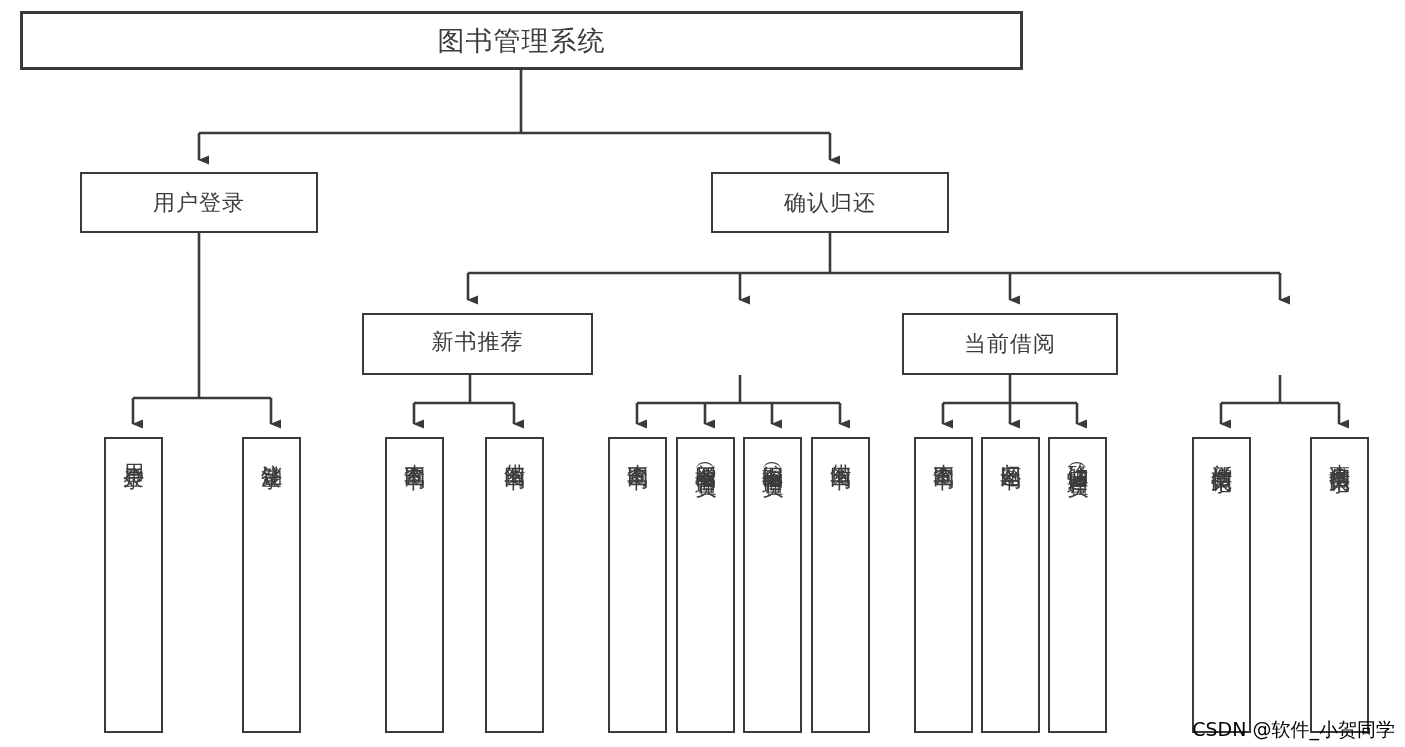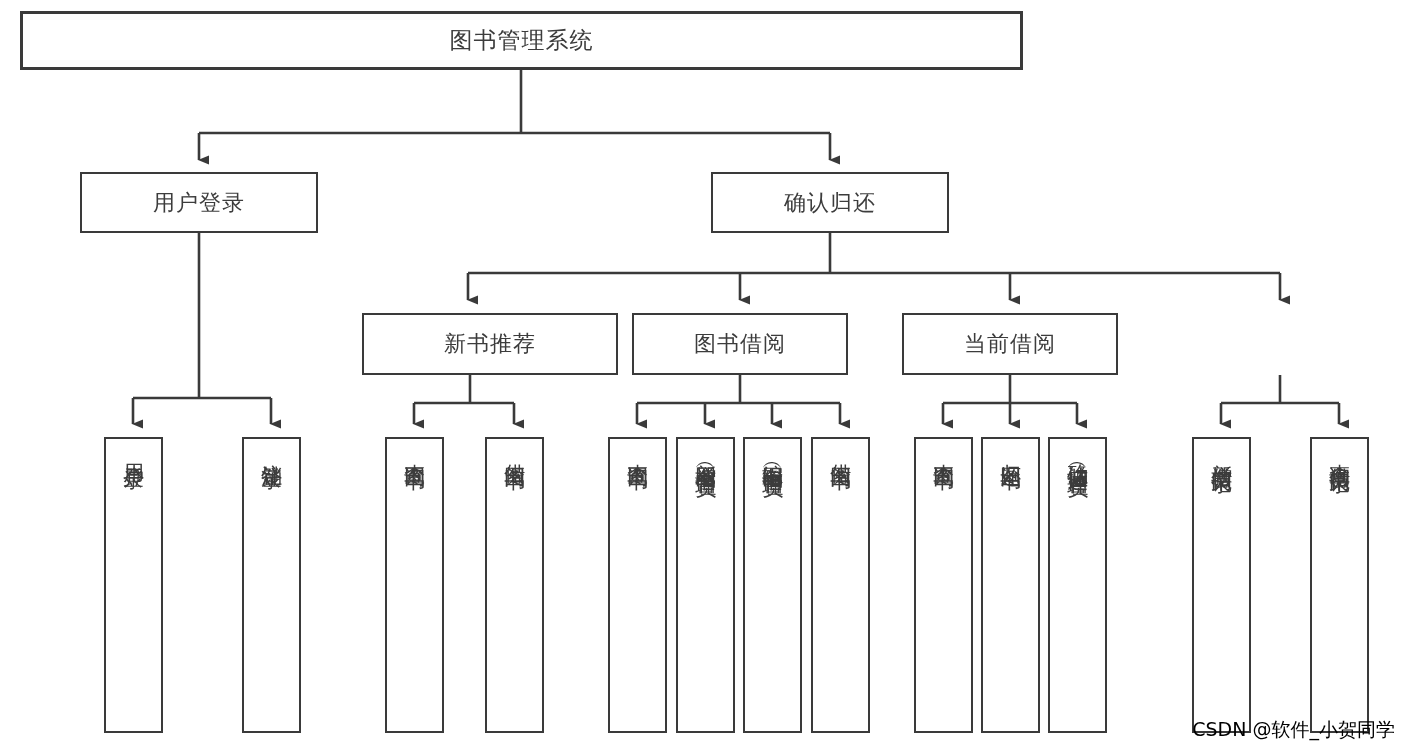--- a/index.html
+++ b/index.html
@@ -33,21 +33,21 @@
   .node .label{
     display:block;
     text-align:center;
     white-space:nowrap;
   }
   .node.h .label{
     font-size:22px;
     letter-spacing:1px;
   }
   .node.root .label{
-    font-size:23px;
+    font-size:27px;
     letter-spacing:1px;
   }
   
   .node.v{
     align-items:flex-start;
     padding-top:8px;
   }
   .node.v .label{
     writing-mode:vertical-rl;
     text-orientation:upright;
@@ -135,27 +135,24 @@
   </div>
 
   <div class="node h" style="left:80px; top:172px; width:238px; height:61px;">
     <span class="label">用户登录</span>
   </div>
 
   <div class="node h" style="left:711px; top:172px; width:238px; height:61px;">
     <span class="label">确认归还</span>
   </div>
 
-  <div class="node h" style="left:362px; top:313px; width:256px; height:62px;">
+  <div class="node h" style="left:362px; top:313px; width:231px; height:62px;font-family:Liberation Mono, monospace;">
     <span class="label">新书推荐</span>
   </div>
 
-  <div class="node h" style="left:632px; top:313px; width:216px; height:62px;">
-    <span class="label">图书借阅</span>
-  </div>
 
   <div class="node h" style="left:902px; top:313px; width:216px; height:62px;">
     <span class="label">当前借阅</span>
   </div>
 
 
   <div class="node v" style="left:104px; top:437px; width:59px; height:296px;">
     <span class="label">用户登录</span>
   </div>
   <div class="node v" style="left:242px; top:437px; width:59px; height:296px;">

